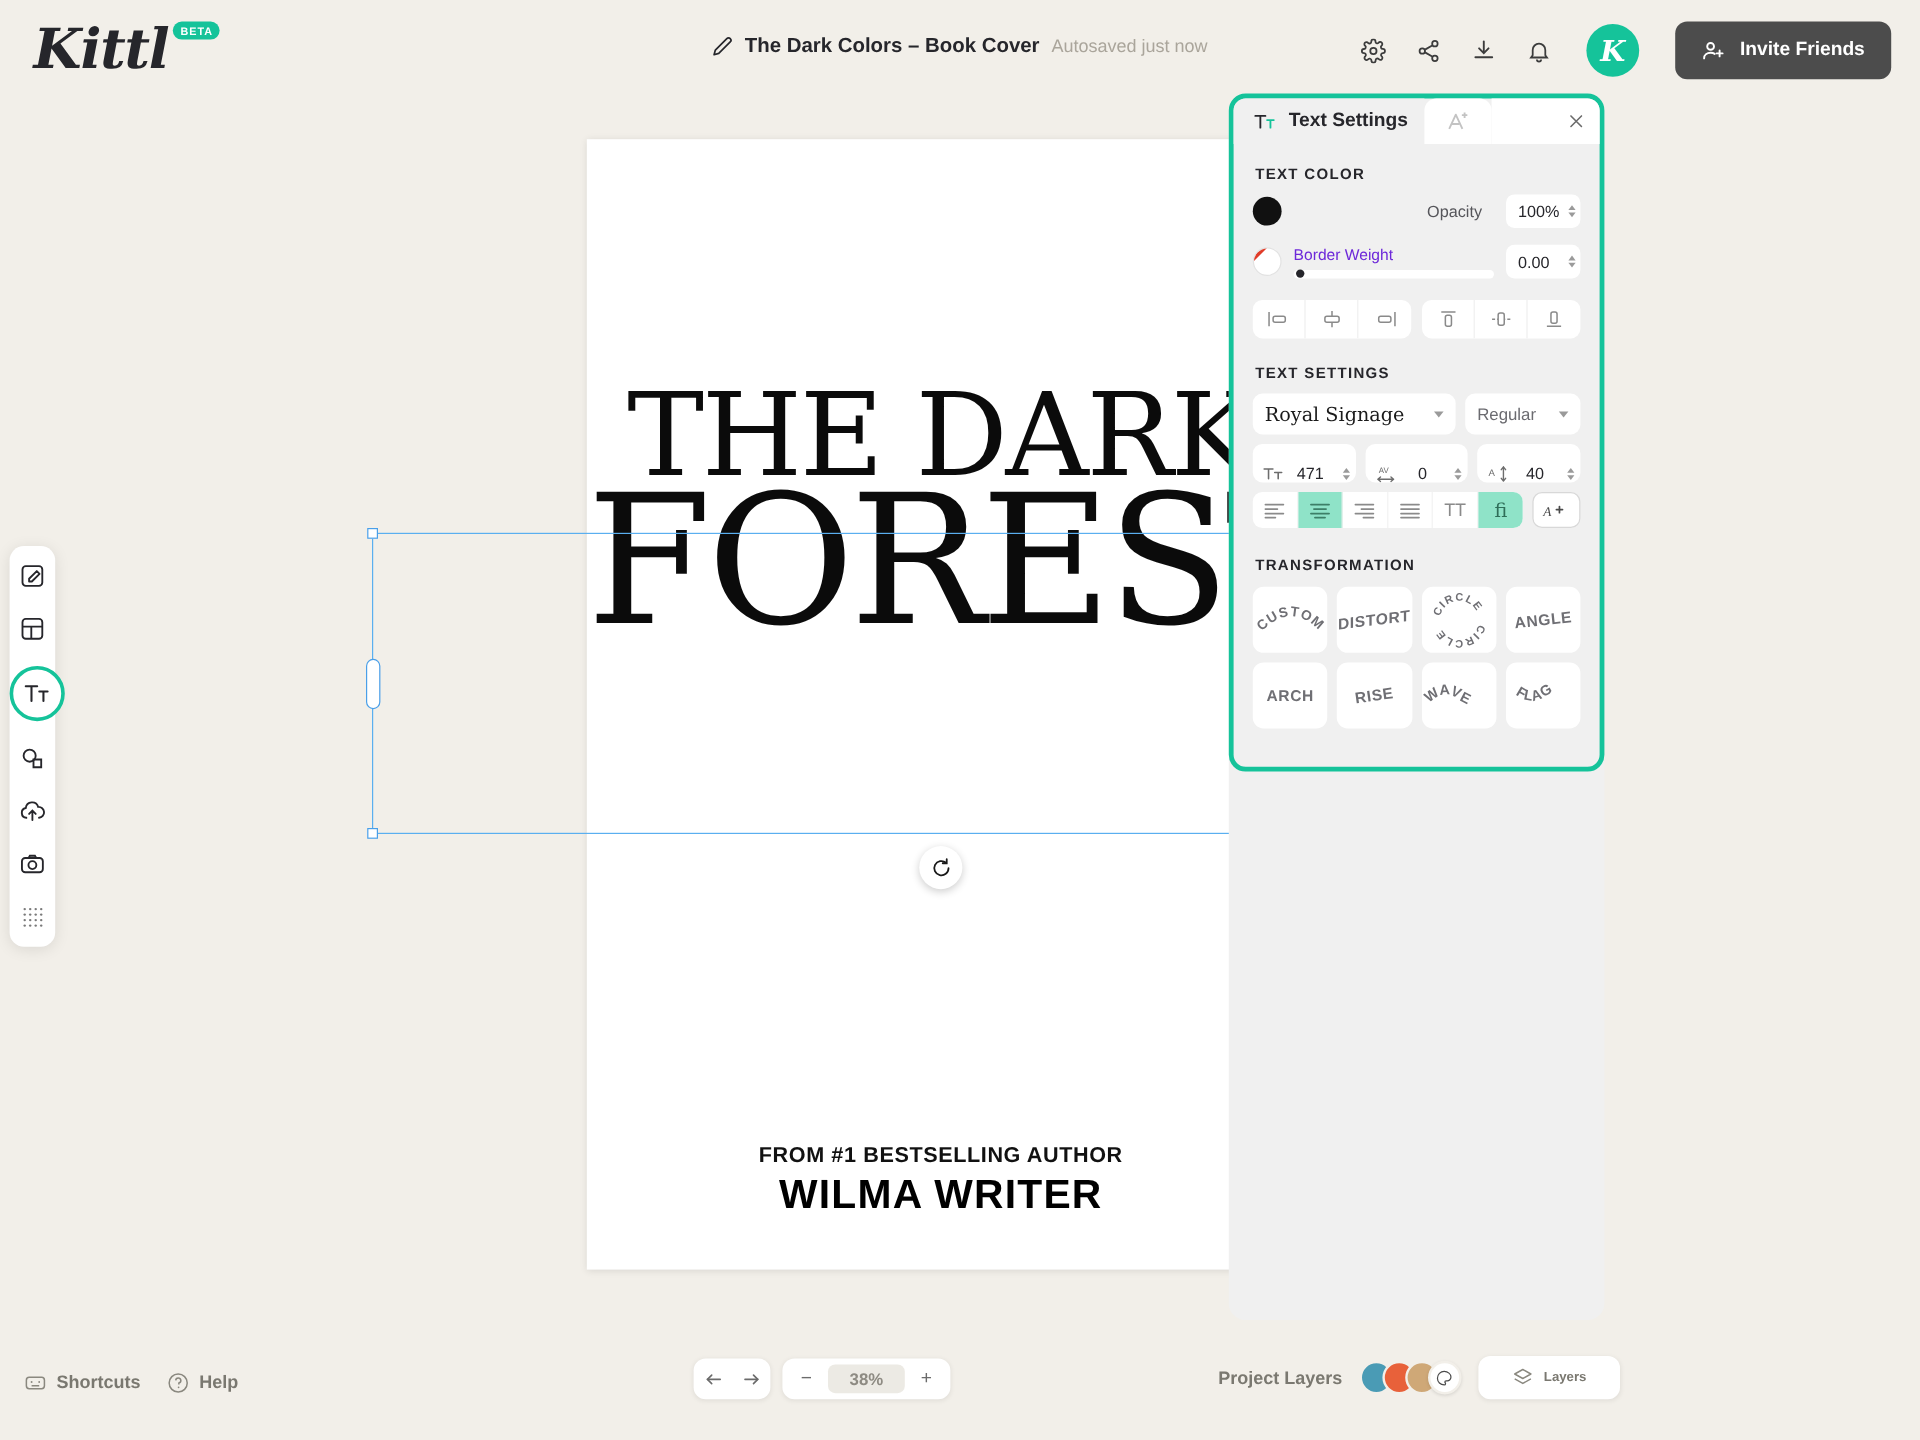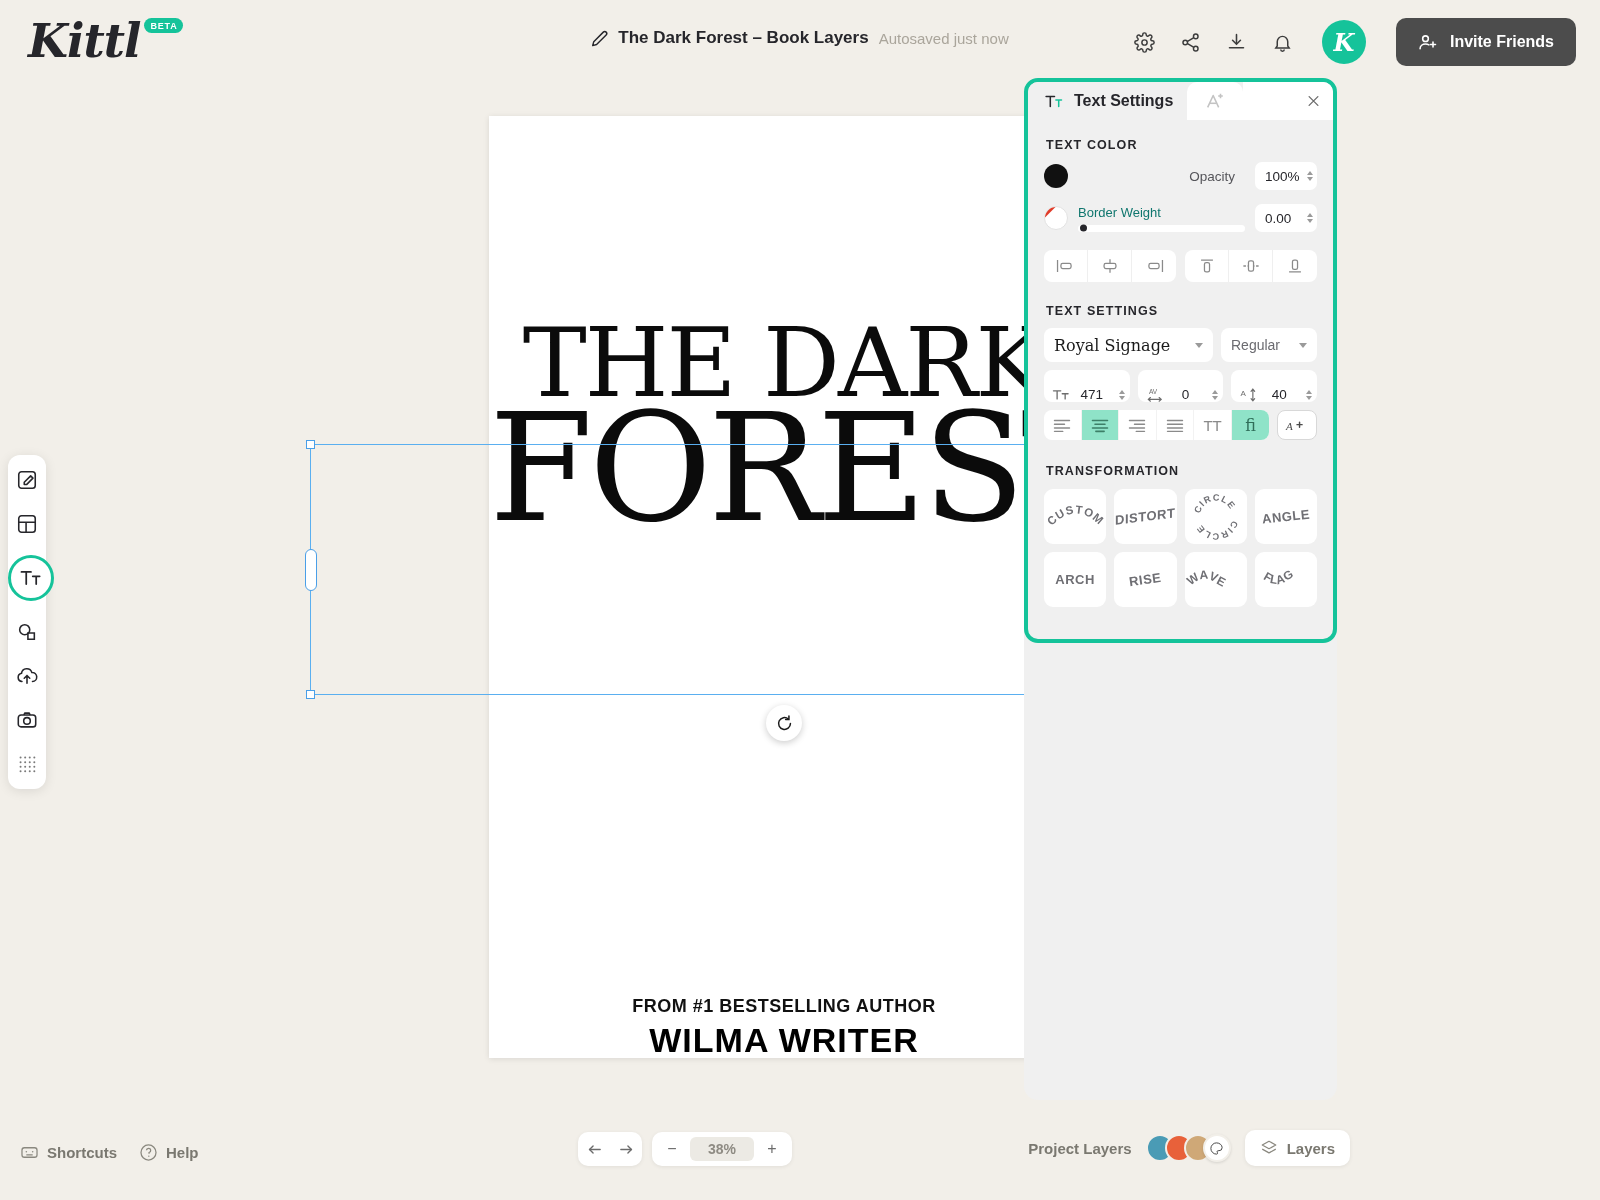--- a/index.html
+++ b/index.html
@@ -86,21 +86,21 @@
   .cover-title {
     position: absolute; left: 0; right: 0; top: 208px;
     text-align: center;
     font-family: "DejaVu Serif", serif;
     line-height: .82;
     color: #0b0b0b;
   }
   .cover-title .l1 { font-size: 96px; letter-spacing: -2px; font-weight: 400; }
   .cover-title .l2 { font-size: 150px; letter-spacing: -4px; font-weight: 400; display:block; margin-top: 4px;}
   .cover-sub {
-    position: absolute; left: 0; right: 0; top: 880px; text-align: center;
+    position: absolute; left: 0; right: 0; top: 836px; text-align: center;
   }
   .cover-sub .from {
     font-family: "Liberation Sans", sans-serif;
     font-size: 18px; font-weight: 700; letter-spacing: .5px; color: #111;
   }
   .cover-sub .author {
     font-family: "Liberation Sans", sans-serif;
     font-size: 34px; font-weight: 700; letter-spacing: 1px; color: #000;
     margin-top: 4px;
   }
@@ -192,21 +192,21 @@
   .border-row { display: flex; align-items: center; margin-top: 14px; }
   .no-color {
     width: 24px; height: 24px; border-radius: 50%; background: #fff;
     border: 1px solid #e2e2e2; position: relative; overflow: hidden; cursor: pointer;
   }
   .no-color::after {
     content: ''; position: absolute; left: 50%; top: -3px;
     width: 2.5px; height: 32px; background: #e03b28; transform: rotate(45deg) translateX(-50%);
     transform-origin: top left;
   }
-  .bw-label { font-size: 13px; color: #0f766e; }
+  .bw-label { font-size: 13px; color: #6d28d9; }
   .slider-track {
     height: 7px; background: #fff; border-radius: 4px; position: relative; margin-top: 5px;
   }
   .slider-dot {
     position: absolute; left: 2px; top: 50%; transform: translateY(-50%);
     width: 7px; height: 7px; border-radius: 50%; background: #26262b;
   }
 
   .align-grid { display: flex; gap: 9px; margin-top: 18px; }
   .align-set { display: flex; background: #fff; border-radius: 8px; overflow: hidden; }
@@ -296,23 +296,23 @@
   }
   .proj-label { font-size: 15px; font-weight: 700; color: #7a7870; }
   .swatch-stack { display: flex; align-items: center; cursor: pointer; }
   .sw { width: 28px; height: 28px; border-radius: 50%; margin-left: -9px; border: 2px solid #f2efe9;}
   .sw:first-child { margin-left: 0; }
   .sw.plt {
     background: #fff; display: flex; align-items: center; justify-content: center;
     box-shadow: 0 1px 3px rgba(0,0,0,.12);
   }
   .layers-btn {
-    background: #fff; border-radius: 10px; height: 36px; padding: 0 15px;
+    background: #fff; border-radius: 10px; height: 36px; padding: 0 28px;
     display: flex; align-items: center; gap: 9px; cursor: pointer;
-    font-size: 15px; font-weight: 700; color: #7a7870;
+    font-size: 11px; font-weight: 700; color: #7a7870;
     box-shadow: 0 1px 4px rgba(0,0,0,.07);
   }
   svg { display: block; }
 </style>
 </head>
 <body>
 
 <div id="app">
 
   <div class="header">
@@ -320,21 +320,21 @@
       <span class="logo-text">Kittl</span>
       <span class="beta-badge">BETA</span>
     </div>
 
     <div class="doc-title-wrap">
       <span>
         <svg width="17" height="17" viewBox="0 0 24 24" fill="none" stroke="#26262b" stroke-width="2" stroke-linecap="round" stroke-linejoin="round">
             <path d="M17 3a2.8 2.8 0 1 1 4 4L7.5 20.5 2 22l1.5-5.5L17 3z"></path>
           </svg>
       </span>
-      <span class="doc-title">The Dark Forest – Book Layers</span>
+      <span class="doc-title">The Dark Colors – Book Cover</span>
       <span class="doc-autosave">Autosaved just now</span>
     </div>
 
     <div class="header-right">
       <span class="hicon">
         <svg width="21" height="21" viewBox="0 0 24 24" fill="none" stroke="#3c3c3c" stroke-width="1.7">
             <circle cx="12" cy="12" r="3"></circle>
             <path d="M19.4 15a1.6 1.6 0 0 0 .3 1.8l.1.1a2 2 0 1 1-2.8 2.8l-.1-.1a1.6 1.6 0 0 0-1.8-.3 1.6 1.6 0 0 0-1 1.5V21a2 2 0 1 1-4 0v-.1A1.6 1.6 0 0 0 9 19.4a1.6 1.6 0 0 0-1.8.3l-.1.1a2 2 0 1 1-2.8-2.8l.1-.1a1.6 1.6 0 0 0 .3-1.8 1.6 1.6 0 0 0-1.5-1H3a2 2 0 1 1 0-4h.1A1.6 1.6 0 0 0 4.6 9a1.6 1.6 0 0 0-.3-1.8l-.1-.1a2 2 0 1 1 2.8-2.8l.1.1a1.6 1.6 0 0 0 1.8.3H9a1.6 1.6 0 0 0 1-1.5V3a2 2 0 1 1 4 0v.1a1.6 1.6 0 0 0 1 1.5 1.6 1.6 0 0 0 1.8-.3l.1-.1a2 2 0 1 1 2.8 2.8l-.1.1a1.6 1.6 0 0 0-.3 1.8V9a1.6 1.6 0 0 0 1.5 1H21a2 2 0 1 1 0 4h-.1a1.6 1.6 0 0 0-1.5 1z"></path>
           </svg>
       </span>

